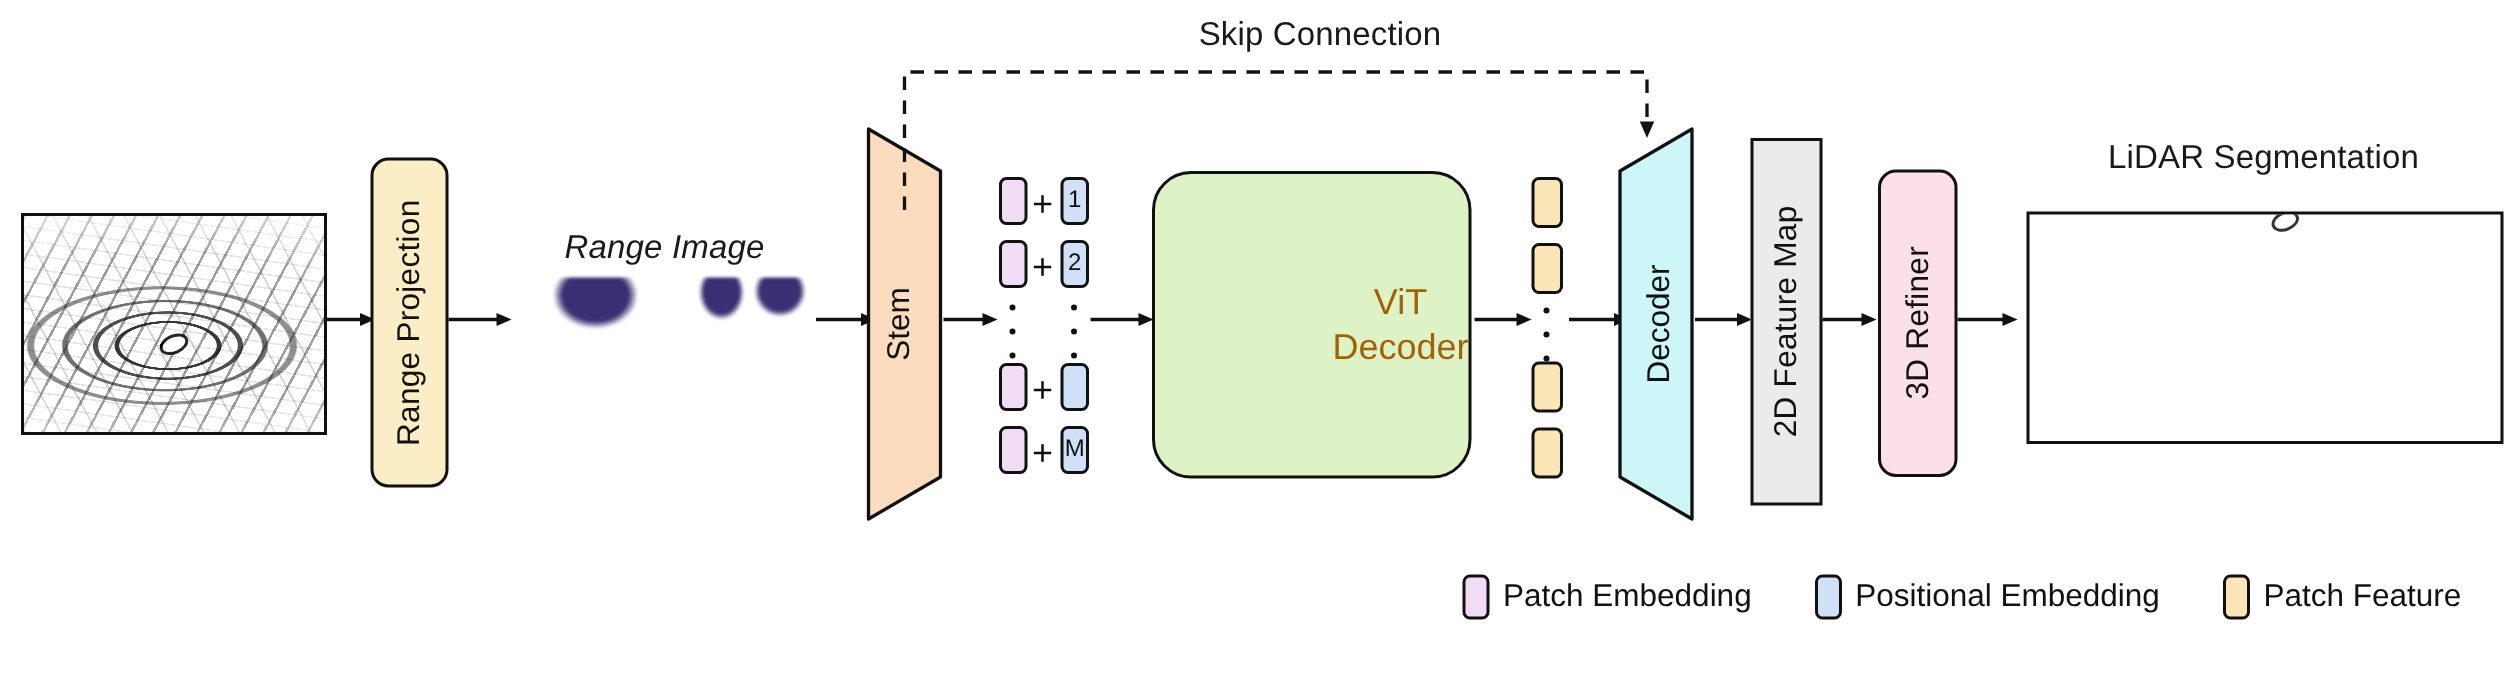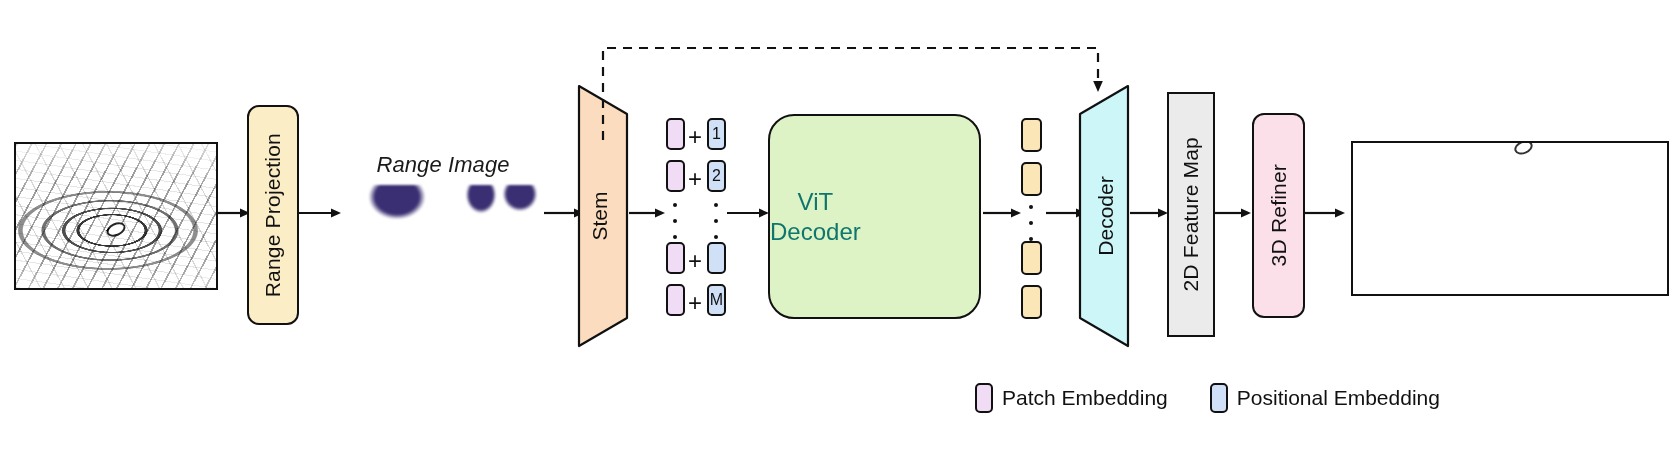--- a/index.html
+++ b/index.html
@@ -169,25 +169,25 @@
   }
   .trapz .vtext.shift-stem { translate: -62% -50%; }
   .trapz .vtext.shift-dec  { translate: -40% -50%; }
 
   
   .encoder {
     position:absolute;
     border: 2px solid #111111;
     border-radius: 26px;
     box-sizing: border-box;
-    display:flex; align-items:center; justify-content:flex-start;
+    display:flex; align-items:center; justify-content:flex-end;
     text-align:center;
     font-size: 24px;
     line-height: 1.25;
-    color:#0f766e;
+    color:#a16207;
   }
 
   
   .chip {
     position:absolute;
     border: 2px solid #111111;
     border-radius: 5px;
     box-sizing:border-box;
     display:flex; align-items:center; justify-content:center;
     font-size: 16px;
@@ -395,40 +395,46 @@
 
   <div class="vblock rounded-lg" style="left:1252px; top:113px; width:53px; height:205px; background:#fbdfe9;">
     <span class="vtext">3D Refiner</span>
   </div>
 
   <svg class="arrow-svg" style="left:1305px; top:206px; width:40px; height:14px;">
     <line x1="0" y1="7" x2="32" y2="7" stroke-width="2.2"></line>
     <polygon points="40,7 30,2.6 30,11.4" fill="#111111" stroke="none"></polygon>
   </svg>
 
+  <div class="caption abs" style="left:1348px; top:92px; width:322px;">LiDAR Segmentation</div>
 
   <div class="img-frame" style="left:1351px; top:141px; width:318px; height:155px;">
     <div class="img-inner segimg">
       <div class="seg-layer seg-rings"></div>
       <div class="seg-layer seg-tan"></div>
       <div class="seg-layer seg-green"></div>
       <div class="seg-ego"></div>
     </div>
   </div>
 
+  <div class="caption abs" style="left:690px; top:10px; width:380px; font-size:22px;">Skip Connection</div>
 
   <svg class="arrow-svg" style="left:600px; top:46px; width:510px; height:46px;">
     <polyline points="3,94 3,2 498,2 498,36" stroke="#111111" stroke-width="2.2" stroke-dasharray="9 7" fill="none"></polyline>
     <polygon points="498,46 493.2,35 502.8,35" fill="#111111" stroke="none"></polygon>
   </svg>
 
   <div class="legend" style="left:975px; top:383px;">
     <div class="legend-item" style="margin-right:42px;">
       <span class="legend-swatch" style="background:#f0dcf5;"></span>
       <span class="legend-label">Patch Embedding</span>
     </div>
     <div class="legend-item" style="margin-right:42px;">
       <span class="legend-swatch" style="background:#cfe0f7;"></span>
       <span class="legend-label">Positional Embedding</span>
     </div>
+    <div class="legend-item">
+      <span class="legend-swatch" style="background:#fbe6b8;"></span>
+      <span class="legend-label">Patch Feature</span>
+    </div>
   </div>
 
 </div>
 
 </body></html>

